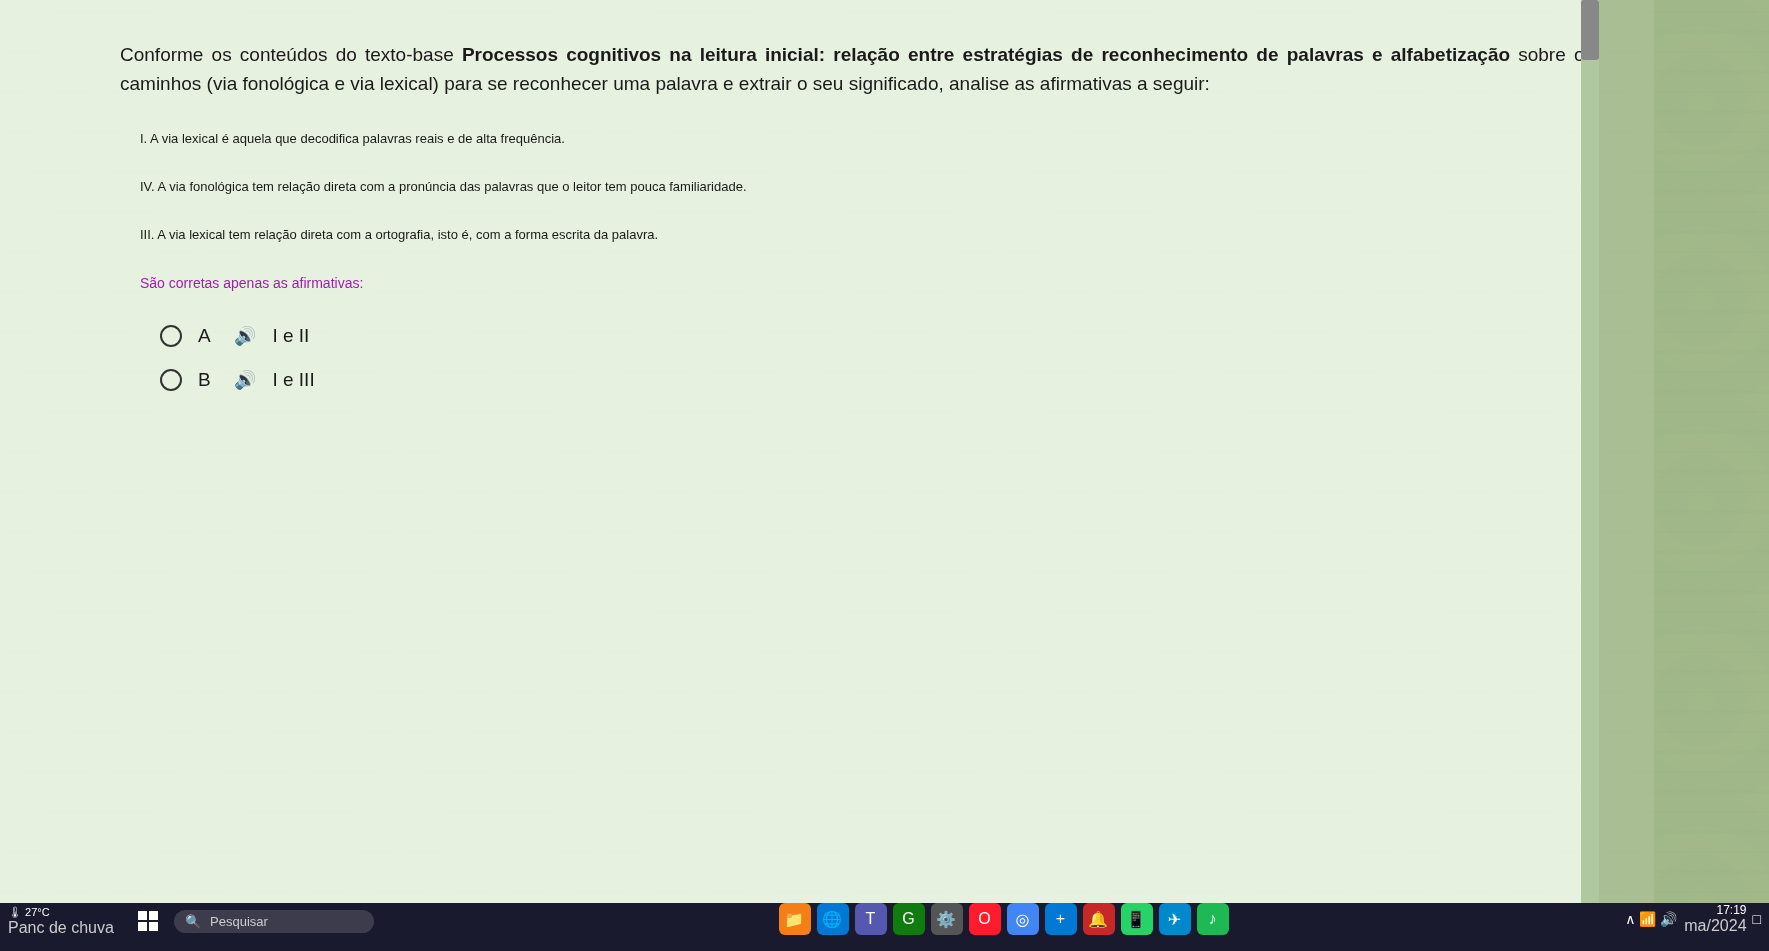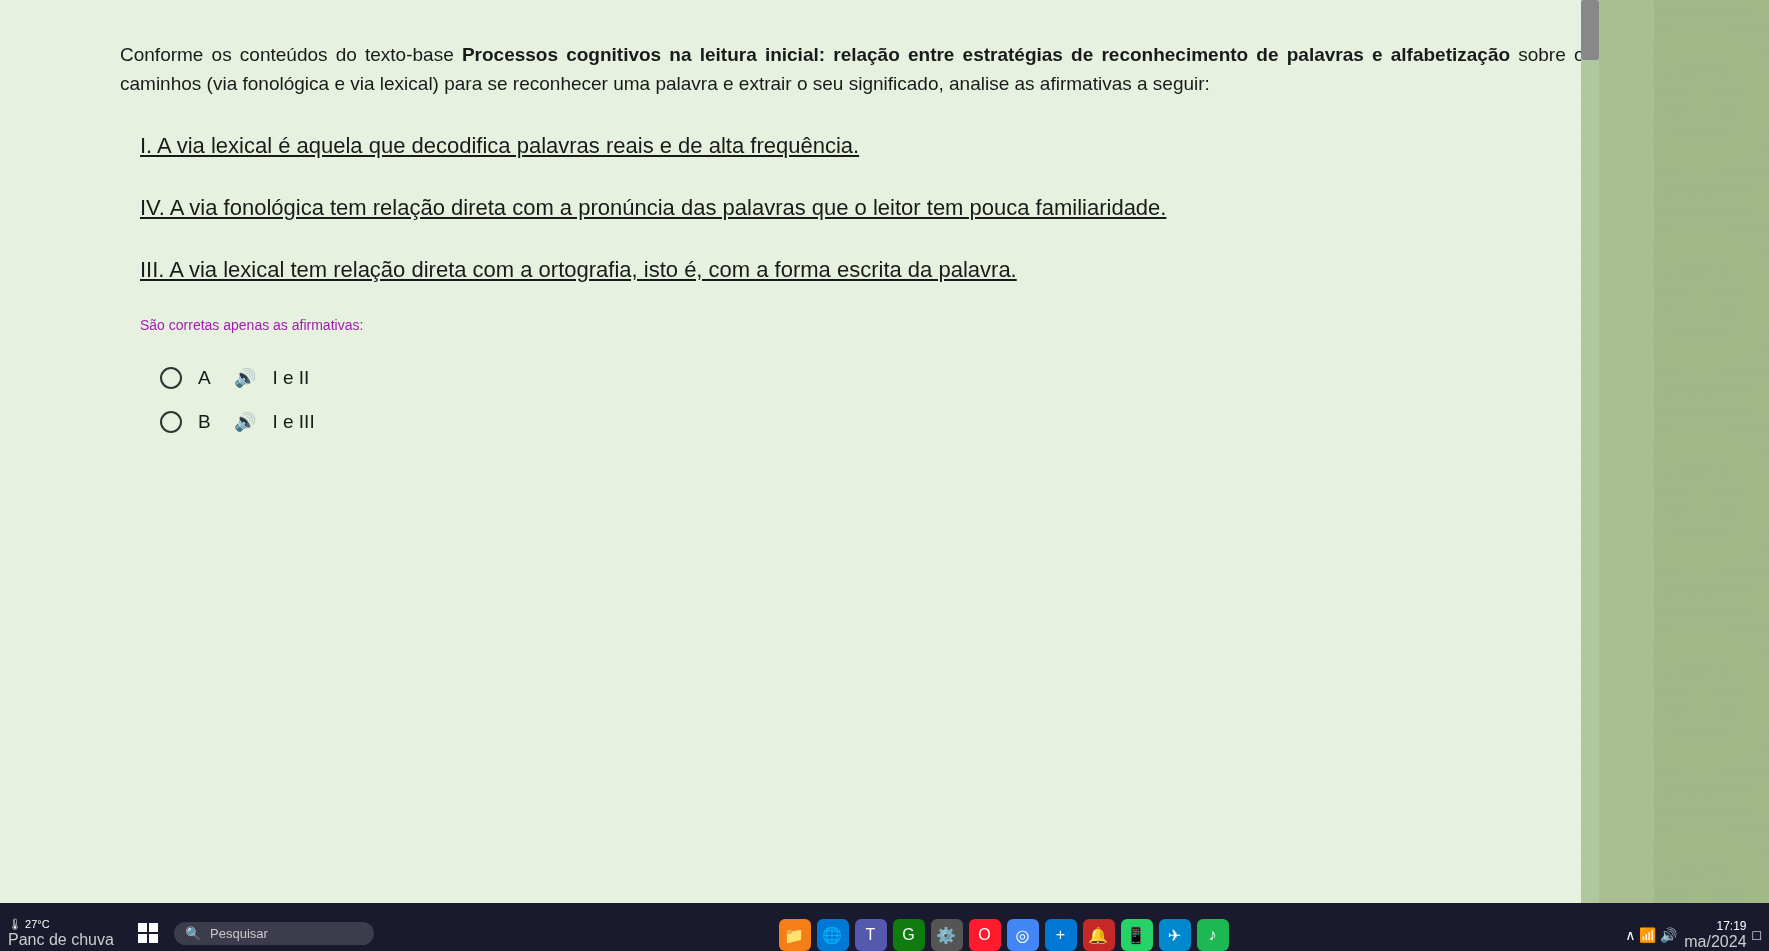--- a/index.html
+++ b/index.html
@@ -89,26 +89,25 @@
       color: #1a1a1a;
       margin-bottom: 30px;
       text-align: justify;
     }
 
     .question-text strong {
       font-weight: bold;
     }
 
     .statement {
-      font-size: 22px;
+      font-size: 13px;
       line-height: 1.55;
       color: #1a1a1a;
       margin-bottom: 28px;
       padding-left: 20px;
-      text-decoration: underline;
     }
 
     .conclusion {
       font-size: 14px;
       line-height: 1.55;
       color: #a21caf;
       margin-bottom: 30px;
       padding-left: 20px;
     }
 
@@ -152,21 +151,21 @@
 
     
     .taskbar {
       position: absolute;
       bottom: 0;
       left: 0;
       width: 100%;
       height: 48px;
       background: #1a1a2e;
       display: flex;
-      align-items: flex-end;
+      align-items: flex-start;
       padding: 0 8px;
       gap: 4px;
       z-index: 100;
     }
 
     .taskbar-left {
       display: flex;
       align-items: center;
       gap: 8px;
       margin-right: 8px;

